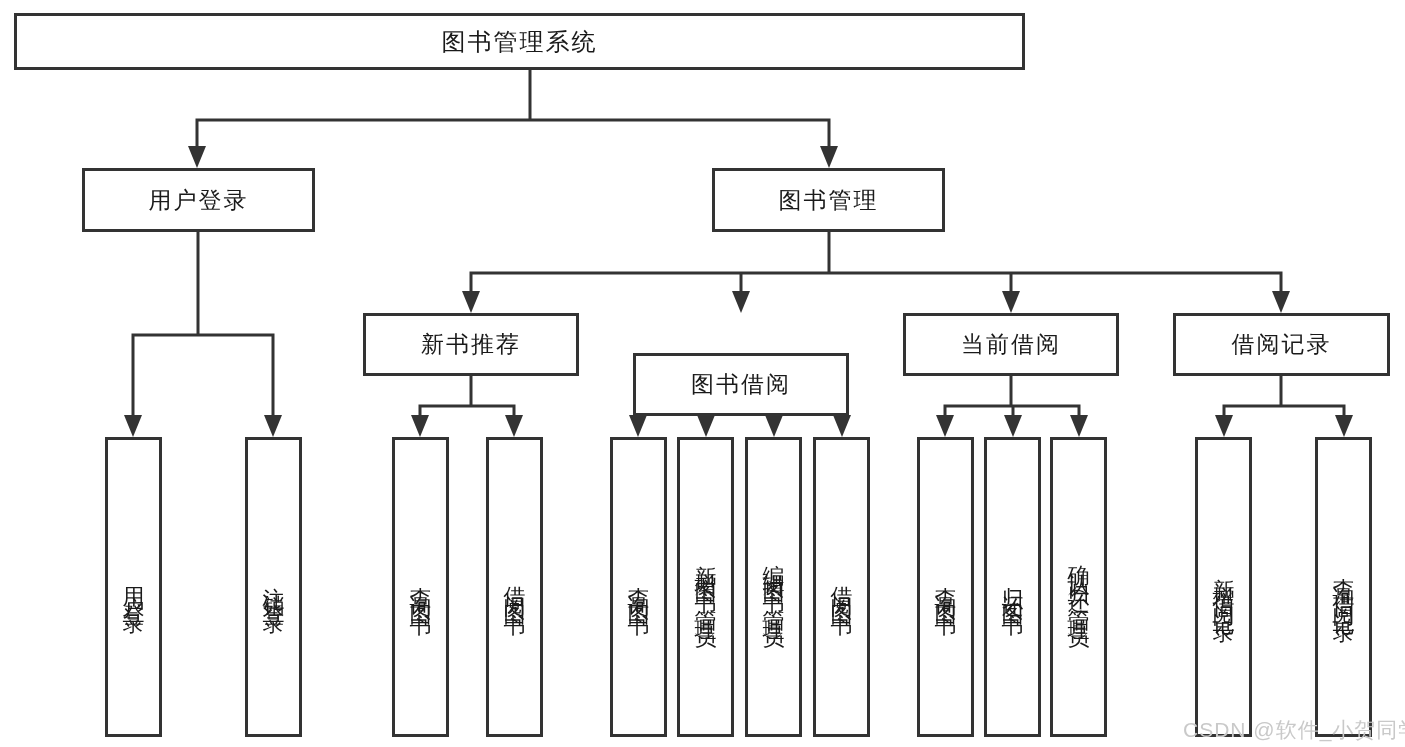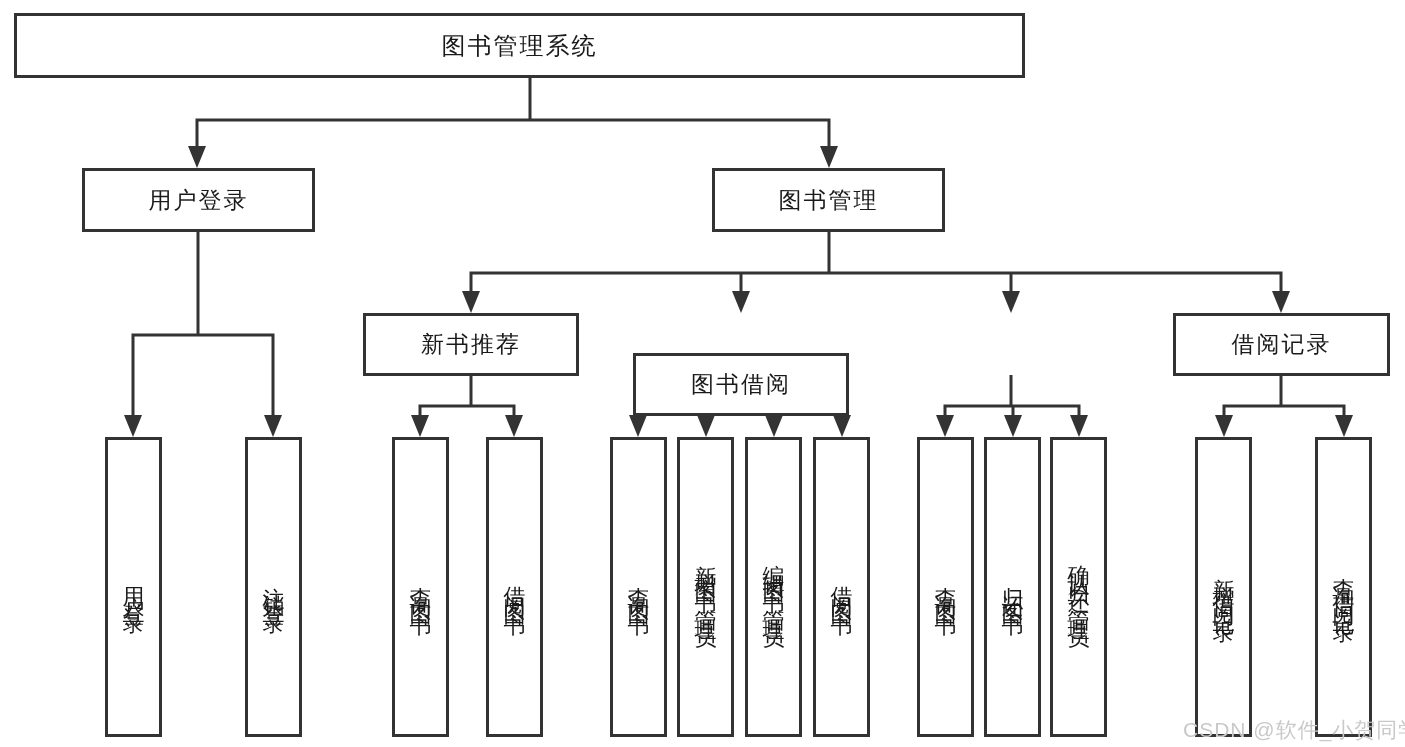--- a/index.html
+++ b/index.html
@@ -36,21 +36,21 @@
   .vbox { width: 57px; height: 300px; top: 437px; }
   .vlabel {
     writing-mode: vertical-rl;
     text-orientation: mixed;
     font-size: 22px;
     letter-spacing: 9px;
     line-height: 1;
     white-space: nowrap;
   }
   
-  #root            { left: 14px;   top: 13px;  width: 1011px; height: 65px; }
+  #root            { left: 14px;   top: 13px;  width: 1011px; height: 57px; }
   #user-login      { left: 82px;   top: 168px; width: 233px;  height: 64px; }
   #book-mgmt       { left: 712px;  top: 168px; width: 233px;  height: 64px; }
   #new-book-rec    { left: 363px;  top: 313px; width: 216px;  height: 63px; }
   #book-borrow     { left: 633px;  top: 313px; width: 216px;  height: 63px; margin-top: 40px; }
   #current-borrow  { left: 903px;  top: 313px; width: 216px;  height: 63px; }
   #borrow-records  { left: 1173px; top: 313px; width: 217px;  height: 63px; }
   #leaf-user-login { left: 105px; }
   #leaf-logout     { left: 245px; }
   #leaf-nbr-query  { left: 392px; }
   #leaf-nbr-borrow { left: 486px; }
@@ -141,20 +141,23 @@
   <div class="box" id="new-book-rec">
     <span class="hlabel">新书推荐</span>
   </div>
 
   <div class="box" id="book-mgmt">
     <span class="hlabel">图书管理</span>
   </div>
   <div class="box" id="book-borrow">
     <span class="hlabel">图书借阅</span>
   </div>
+  <div class="box" id="current-borrow">
+    <span class="hlabel">当前借阅</span>
+  </div>
   <div class="box" id="borrow-records">
     <span class="hlabel">借阅记录</span>
   </div>
 
   <div class="box vbox" id="leaf-user-login">
     <span class="vlabel">用户登录</span>
   </div>
   <div class="box vbox" id="leaf-logout">
     <span class="vlabel">注销登录</span>
   </div>

